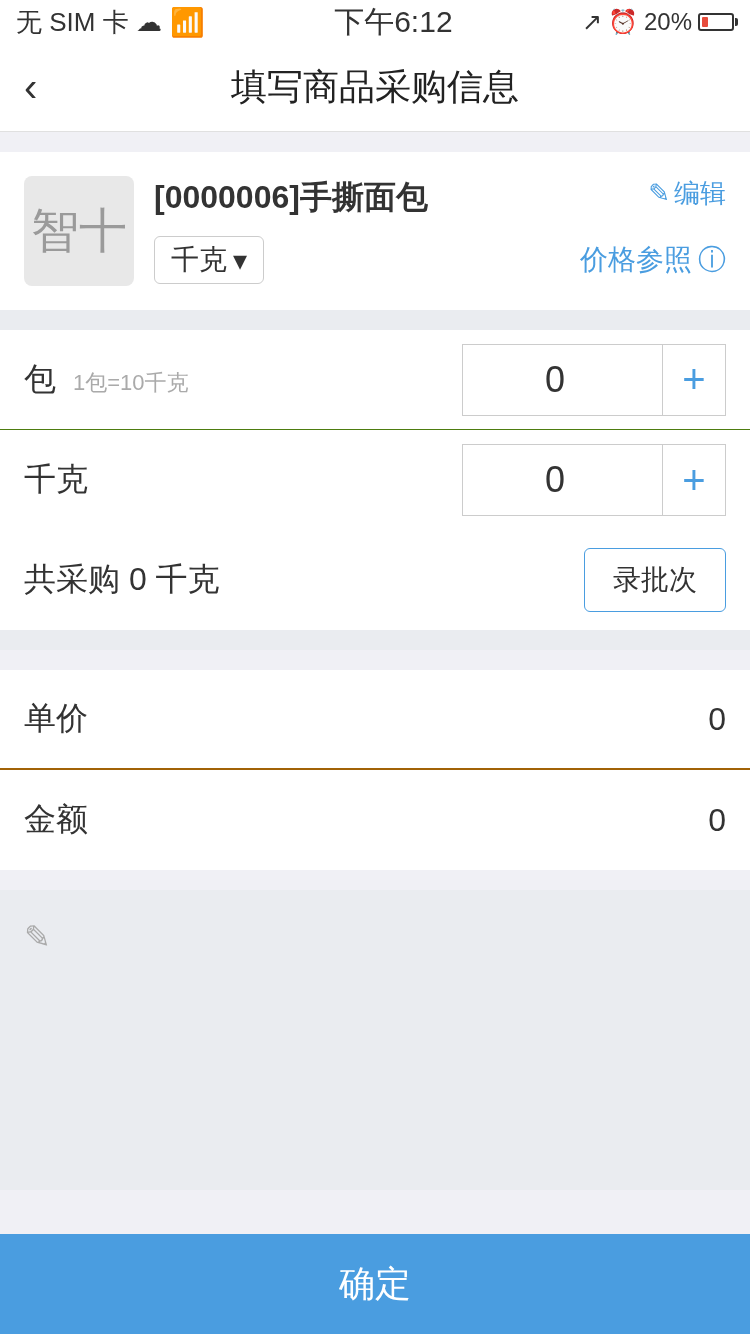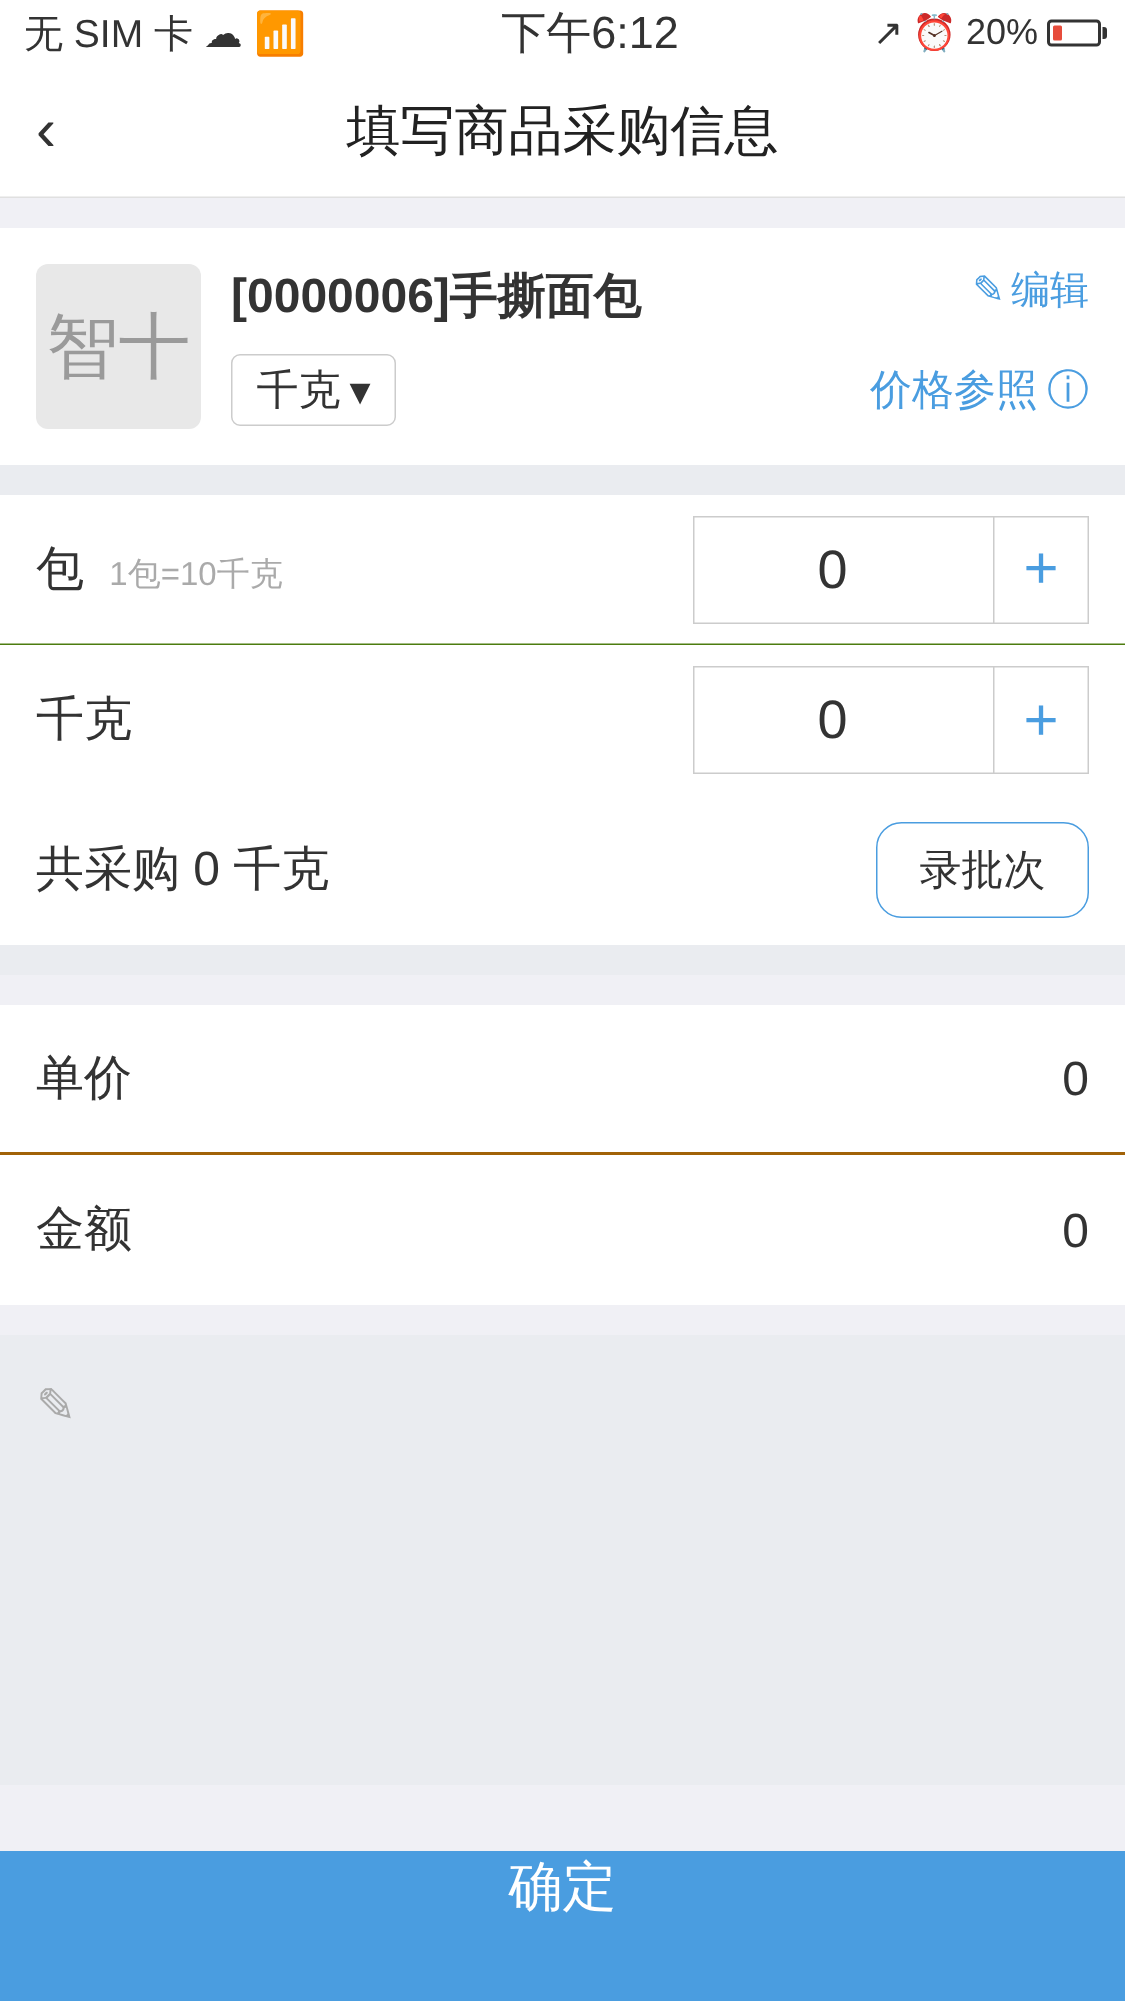--- a/index.html
+++ b/index.html
@@ -207,21 +207,21 @@
       justify-content: space-between;
       padding: 0 24px;
       height: 100px;
     }
     .summary-text {
       font-size: 32px;
       color: #333;
     }
     .batch-btn {
       border: 1px solid #4a9de0;
-      border-radius: 17px;
+      border-radius: 6px;
       padding: 12px 28px;
       font-size: 28px;
       color: #333;
       background: #fff;
       cursor: pointer;
     }
 
     
     .info-section {
       background: #fff;
@@ -270,20 +270,21 @@
 
     
     .confirm-btn-wrap {
       position: fixed;
       bottom: 0;
       left: 0;
       width: 750px;
       height: 100px;
       background: #4a9de0;
       display: flex;
+      align-items: center;
       justify-content: center;
       cursor: pointer;
     }
     .confirm-btn-label {
       font-size: 36px;
       color: #fff;
       font-weight: 500;
     }
 
     

